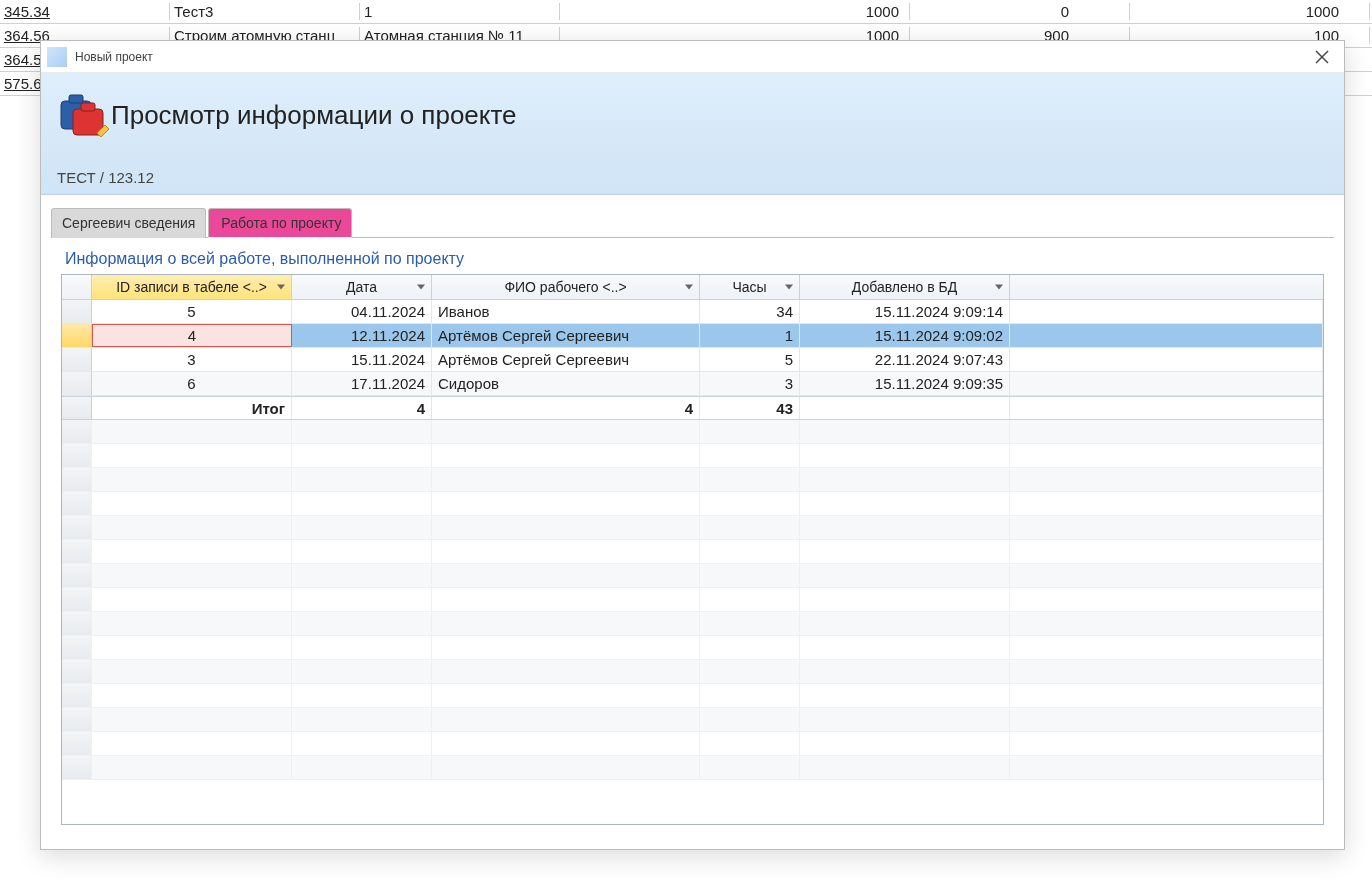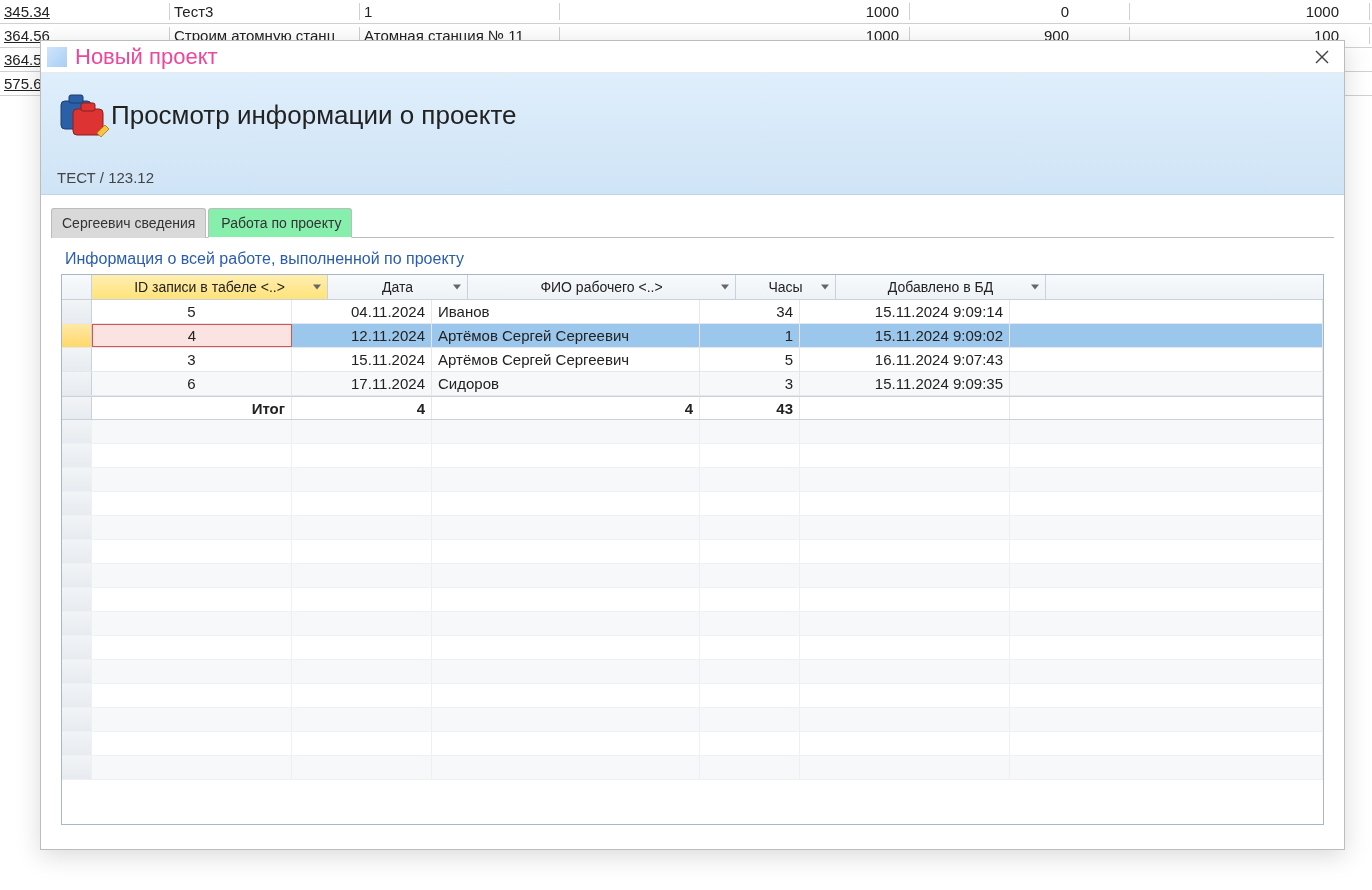--- a/index.html
+++ b/index.html
@@ -45,22 +45,22 @@
   align-items: center;
   padding: 0 0 0 6px;
   border-bottom: 1px solid #eaeaea;
 }
 .titlebar .win-icon {
   width: 20px; height: 20px;
   background: linear-gradient(135deg,#cfe5fb,#a9cef4);
   margin-right: 8px;
 }
 .titlebar .title {
-  font-size: 22px;
-  color: #ec4899;
+  font-size: 12px;
+  color: #404040;
   flex: 1;
 }
 .titlebar .close {
   width: 44px; height: 32px;
   display:flex; align-items:center; justify-content:center;
   cursor: pointer;
 }
 .titlebar .close svg { width: 14px; height: 14px; }
 
 .banner {
@@ -85,21 +85,21 @@
   padding: 6px 10px;
   font-size: 14px;
   color: #333;
   cursor: pointer;
   position: relative;
   top: 1px;
   margin-right: 2px;
   border-radius: 3px 3px 0 0;
 }
 .tab.active {
-  background: #86efac;
+  background: #ec4899;
   border-bottom: 1px solid #fff;
   z-index: 2;
   padding-left: 12px;
 }
 .tab-body {
   flex: 1;
   border-top: 1px solid #bcbcbc;
   margin: 0 10px 12px 10px;
   padding: 12px 10px;
   display:flex;
@@ -127,21 +127,21 @@
   position:relative;
 }
 .hcell.sorted {
   background: linear-gradient(#ffeeb0,#ffe37a);
 }
 .hcell .filter-tri {
   position:absolute; right:6px; top:50%; transform:translateY(-50%);
   width:0;height:0;border-left:4px solid transparent;border-right:4px solid transparent;border-top:5px solid #666;
 }
 .hcell.h-sel { width: 30px; }
-.hcell.h-id { width: 236px; align-items: flex-end; }
+.hcell.h-id { width: 200px; align-items: flex-end; }
 .hcell.h-date { width: 140px; }
 .hcell.h-fio { width: 268px; }
 .hcell.h-hrs { width: 100px; }
 .hcell.h-db { width: 210px; }
 .hcell.h-rest { flex:1; border-right:none;}
 
 .gbody { flex:1; overflow:auto; background:#fff; }
 .grow { display:flex; height:24px; border-bottom:1px solid #e4e8ec; align-items:stretch; font-size:15px; color:#222;}
 .grow.alt { background:#f6f8fa; }
 .grow.selected { background:#9cc7ec; }
@@ -267,21 +267,21 @@
             <div class="gcell hrs">1</div>
             <div class="gcell db">15.11.2024 9:09:02</div>
             <div class="gcell rest"></div>
           </div>
           <div class="grow">
             <div class="gcell sel"></div>
             <div class="gcell id">3</div>
             <div class="gcell date">15.11.2024</div>
             <div class="gcell fio">Артёмов Сергей Сергеевич</div>
             <div class="gcell hrs">5</div>
-            <div class="gcell db">16.11.2024 9:07:43</div>
+            <div class="gcell db">22.11.2024 9:07:43</div>
             <div class="gcell rest"></div>
           </div>
           <div class="grow alt">
             <div class="gcell sel"></div>
             <div class="gcell id">6</div>
             <div class="gcell date">17.11.2024</div>
             <div class="gcell fio">Сидоров</div>
             <div class="gcell hrs">3</div>
             <div class="gcell db">15.11.2024 9:09:35</div>
             <div class="gcell rest"></div>

